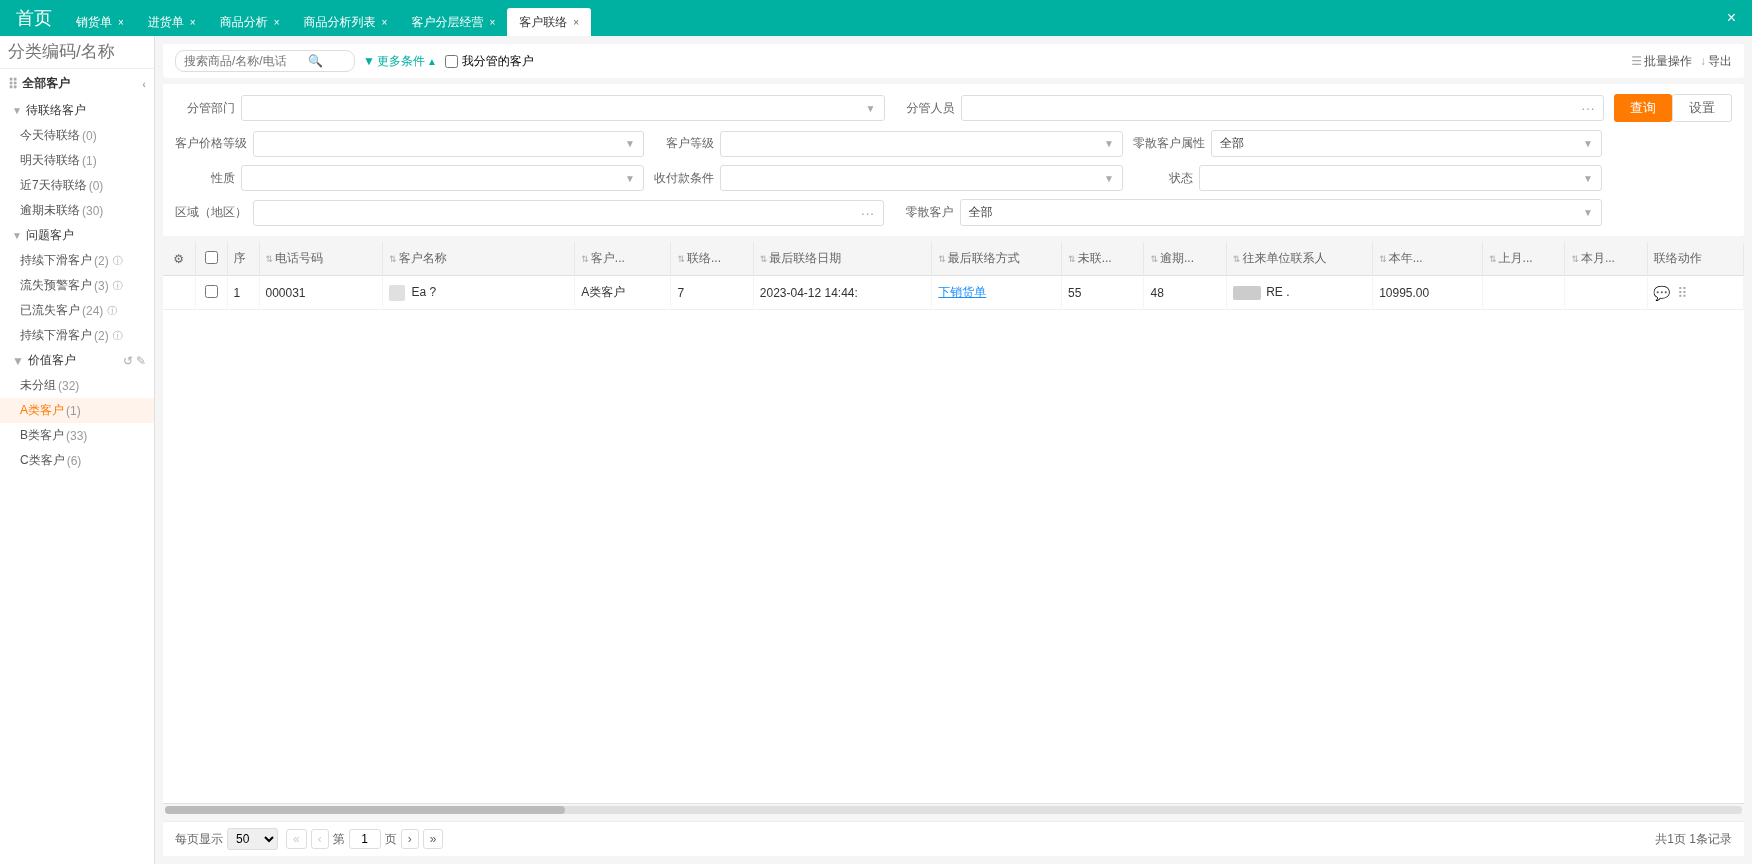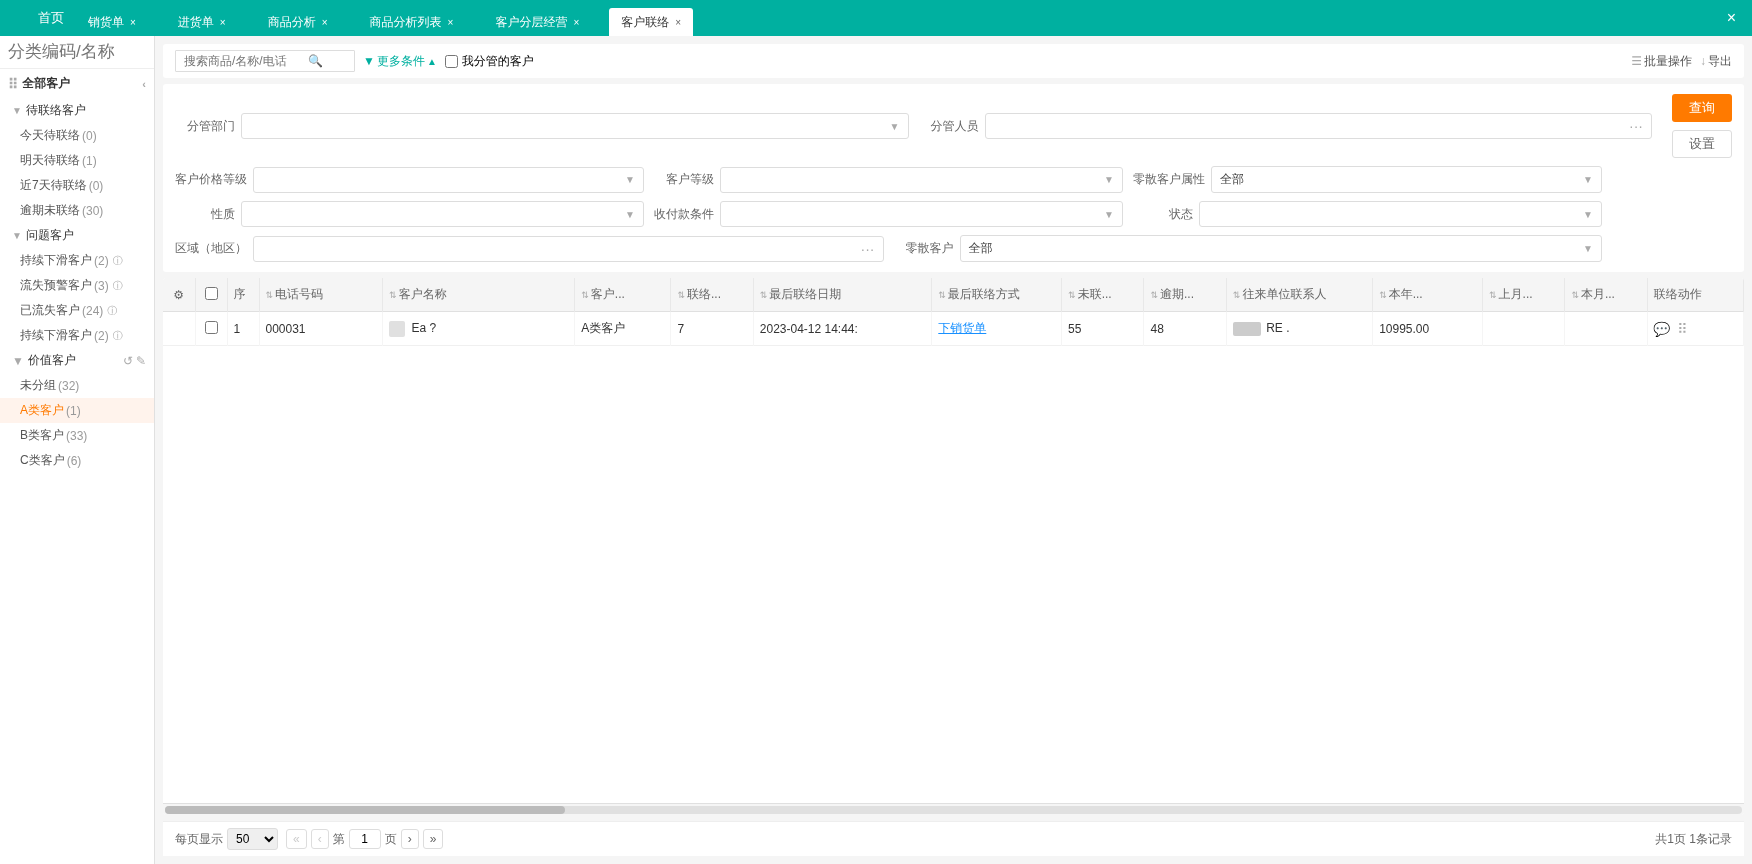--- a/index.html
+++ b/index.html
@@ -21,21 +21,21 @@
       color: #fff;
       cursor: pointer;
       border-radius: 3px 3px 0 0;
       white-space: nowrap;
       height: 28px;
       font-size: 13px;
     }
     .nav-tab.active { background: #fff; color: #333; }
     .nav-tab .close-icon { margin-left: 6px; font-size: 10px; cursor: pointer; color: inherit; }
     .nav-tab.active .close-icon { color: #666; }
-    .nav-home { color: #fff; font-size: 13px; padding: 4px 8px; cursor: pointer; margin-left: 22px; }
+    .nav-home { color: #fff; font-size: 18px; padding: 4px 8px; cursor: pointer; }
     .top-nav-right { margin-left: auto; }
     .nav-close-btn { color: #fff; font-size: 16px; cursor: pointer; padding: 0 8px; }
 
     
     .main-layout {
       display: flex;
       height: calc(864px - 36px);
       background: #f0f2f5;
     }
 
@@ -130,21 +130,21 @@
       display: flex;
       align-items: center;
       gap: 8px;
       border-radius: 3px;
       flex-shrink: 0;
     }
     .filter-search {
       display: flex;
       align-items: center;
       border: 1px solid #ddd;
-      border-radius: 1px;
+      border-radius: 9px;
       padding: 3px 8px;
       gap: 4px;
       min-width: 180px;
     }
     .filter-search input {
       border: none;
       outline: none;
       font-size: 12px;
       color: #999;
       width: 120px;
@@ -221,23 +221,21 @@
       background: #fff;
     }
     .filter-input .arrow { color: #aaa; font-size: 10px; }
     .filter-input .dots { color: #aaa; font-size: 14px; }
     .filter-input-text {
       color: #404040;
       font-size: 12px;
     }
     .filter-btn-group {
       display: flex;
-      flex-direction: column;
-      gap: 8px;
-      margin-left: 10px;
+      gap: 0;
     }
     .btn-query {
       background: #ff7a00;
       color: #fff;
       border: none;
       border-radius: 3px;
       padding: 5px 16px;
       cursor: pointer;
       font-size: 13px;
     }
@@ -374,21 +372,21 @@
     
     
     .gear-cell { width: 32px; text-align: center; }
     .check-cell { width: 32px; text-align: center; }
   </style>
 </head>
 <body>
 
 <div class="top-nav">
   <span class="nav-home">首页</span>
-  <div style="display:flex;gap:18px;align-items:flex-end;height:100%;">
+  <div style="display:flex;gap:0;align-items:flex-end;height:100%;">
     <div class="nav-tab">
       <span>销货单</span>
       <span class="close-icon">×</span>
     </div>
     <div class="nav-tab">
       <span>进货单</span>
       <span class="close-icon">×</span>
     </div>
     <div class="nav-tab">
       <span>商品分析</span>

